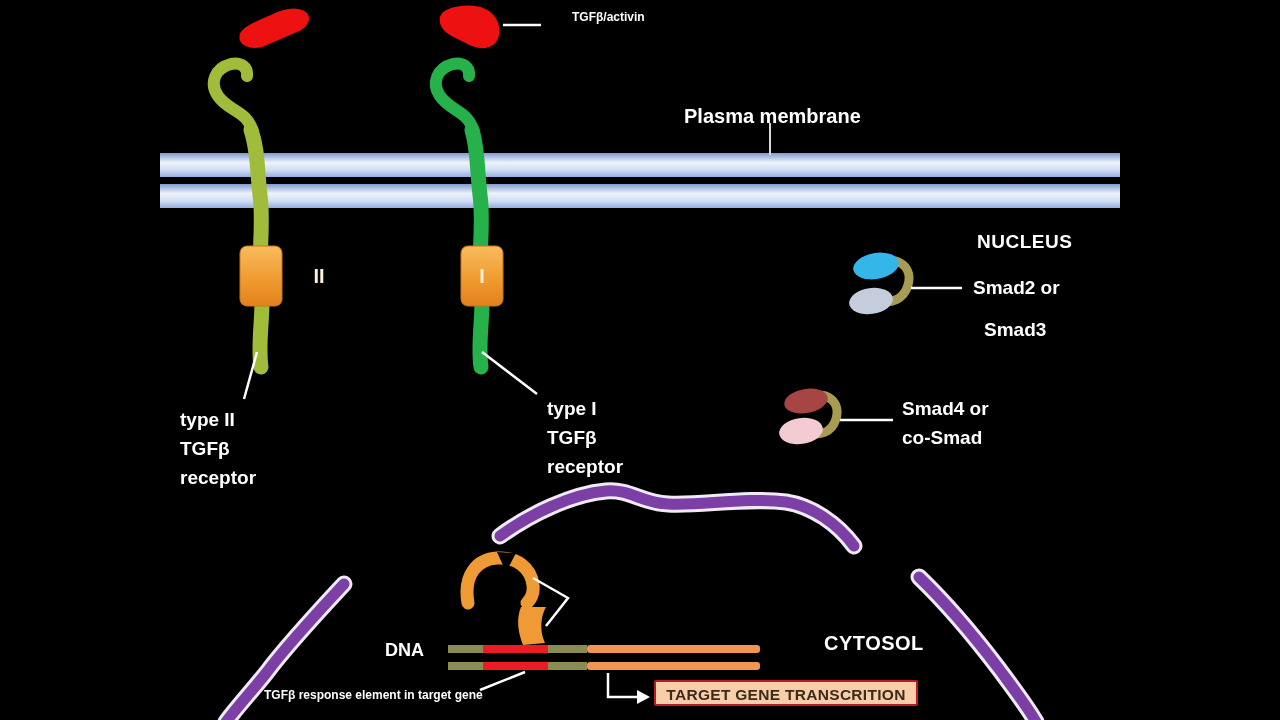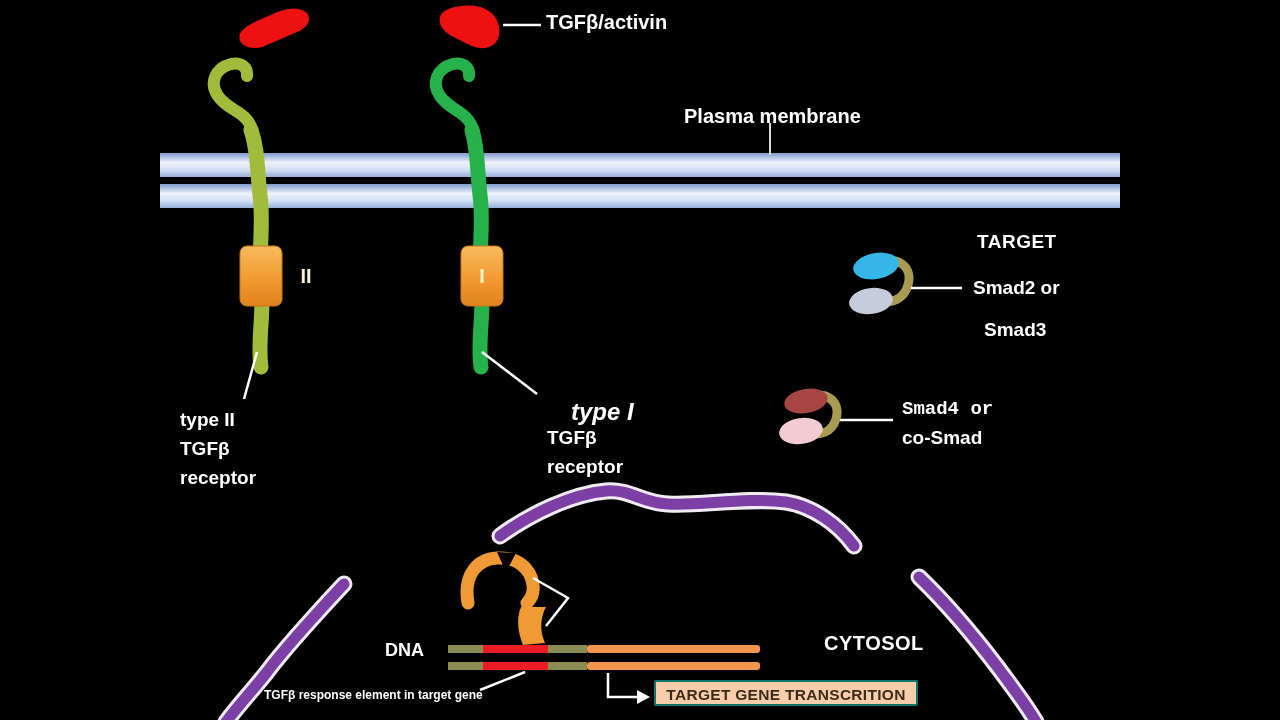--- a/index.html
+++ b/index.html
@@ -15,21 +15,21 @@
     font-weight:bold; white-space:nowrap; line-height:1.1;
   }
   .lbl.italic { }
   .kinase-letter {
     position:absolute; width:42px; height:60px; line-height:60px;
     text-align:center; color:#fdf0d5; font-weight:bold; font-size:20px;
   }
   .transcription-box {
     position:absolute; left:654px; top:680px; width:264px; height:26px;
     background:var(--transcription_box_bg,#f8cda9);
-    border:2px solid #0f766e; border-radius:2px;
+    border:2px solid #b91c1c; border-radius:2px;
     color:#3a2b1a; font-weight:bold; font-size:15.5px;
     text-align:center; line-height:26px; letter-spacing:0.3px;
     box-sizing:border-box;
   }
   
   .st-r2   { stroke:var(--receptor_type2,#a0bc3a); fill:none; stroke-linecap:round; }
   .st-r1   { stroke:var(--receptor_type1,#27b14b); fill:none; stroke-linecap:round; }
   .f-lig   { fill:var(--ligand_red,#ee1111); stroke:var(--ligand_red,#ee1111);
              stroke-width:4; stroke-linejoin:round; }
   .st-link { stroke:var(--linker_khaki,#a79c52); fill:none; stroke-width:9; stroke-linecap:round; }
@@ -119,41 +119,41 @@
     <line class="wline" x1="911" y1="288" x2="962" y2="288"></line>
     <line class="wline" x1="840" y1="420" x2="893" y2="420"></line>
     <line class="wline" x1="257" y1="352" x2="244" y2="399"></line>
     <line class="wline" x1="482" y1="352" x2="537" y2="394"></line>
     <line class="wline" x1="525" y1="672" x2="480" y2="690"></line>
 
     <path class="wline" d="M608,673 L608,697 L637,697"></path>
     <polygon class="warrow" points="637,690 650,697 637,704"></polygon>
   </svg>
 
-  <div class="lbl" style="left:546px; top:11px; font-size:20px;">TGFβ/activin</div>
+  <div class="lbl" style="left:572px; top:11px; font-size:12px;">TGFβ/activin</div>
 
   <div class="lbl" style="left:684px; top:89px; font-size:20px;margin-top:16px;">Plasma membrane</div>
 
-  <div class="lbl" style="left:977px; top:232px; font-size:19px; letter-spacing:0.5px;">TARGET</div>
+  <div class="lbl" style="left:977px; top:232px; font-size:19px; letter-spacing:0.5px;">NUCLEUS</div>
 
   <div class="lbl" style="left:973px; top:278px; font-size:19px;">Smad2 or</div>
   <div class="lbl" style="left:984px; top:306px; font-size:19px;margin-top:14px;">Smad3</div>
 
-  <div class="lbl" style="left:902px; top:399px; font-size:19px;font-family:Liberation Mono, monospace;">Smad4 or</div>
+  <div class="lbl" style="left:902px; top:399px; font-size:19px;">Smad4 or</div>
   <div class="lbl italic" style="left:902px; top:428px; font-size:19px;">co-Smad</div>
 
   <div class="lbl" style="left:180px; top:410px; font-size:19px;">type II</div>
   <div class="lbl" style="left:180px; top:439px; font-size:19px;">TGFβ</div>
   <div class="lbl" style="left:180px; top:468px; font-size:19px;">receptor</div>
 
-  <div class="lbl" style="left:571px; top:399px; font-size:24px;font-style:italic;">type I</div>
+  <div class="lbl" style="left:547px; top:399px; font-size:19px;">type I</div>
   <div class="lbl" style="left:547px; top:428px; font-size:19px;">TGFβ</div>
   <div class="lbl" style="left:547px; top:457px; font-size:19px;">receptor</div>
 
-  <div class="kinase-letter" style="left:240px; top:246px;padding-left:45px;">II</div>
+  <div class="kinase-letter" style="left:253px; top:246px;padding-left:45px;">II</div>
   <div class="kinase-letter" style="left:461px; top:246px;">I</div>
 
   <div class="lbl" style="left:824px; top:632px; font-size:20px; letter-spacing:0.5px;">CYTOSOL</div>
 
 
   <div class="lbl" style="left:385px; top:641px; font-size:18px;">DNA</div>
 
   <div class="lbl" style="left:264px; top:689px; font-size:12px;">TGFβ response element in target gene</div>
 
   <div class="transcription-box">TARGET GENE TRANSCRITION</div>

